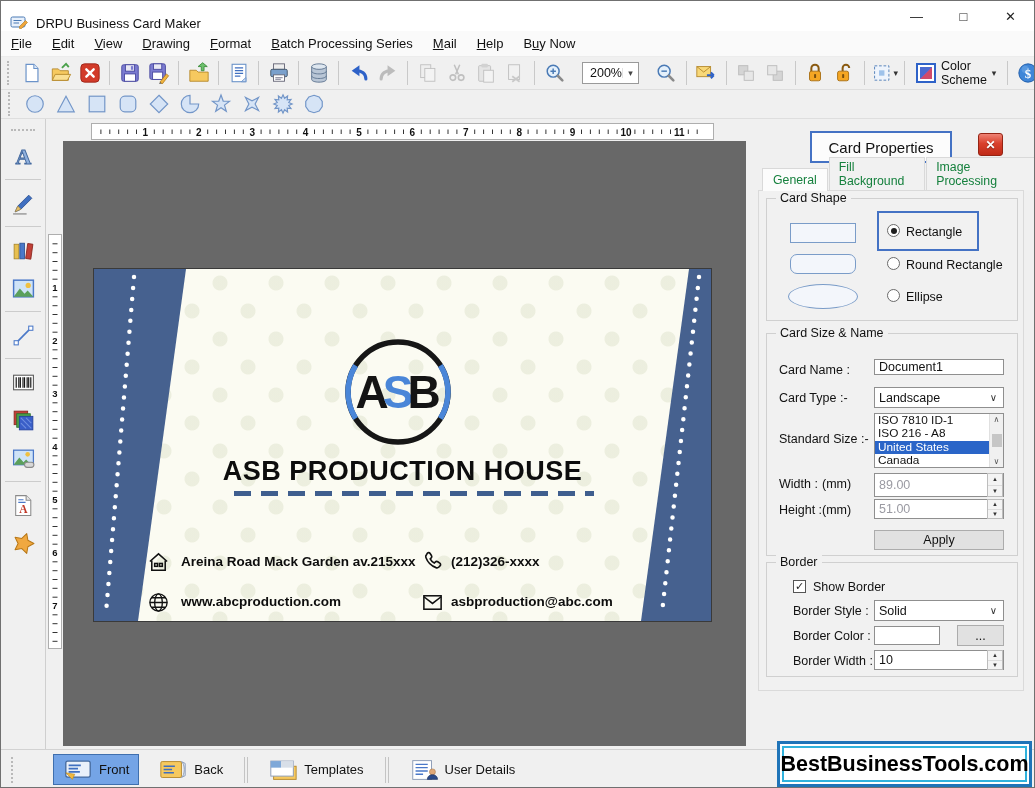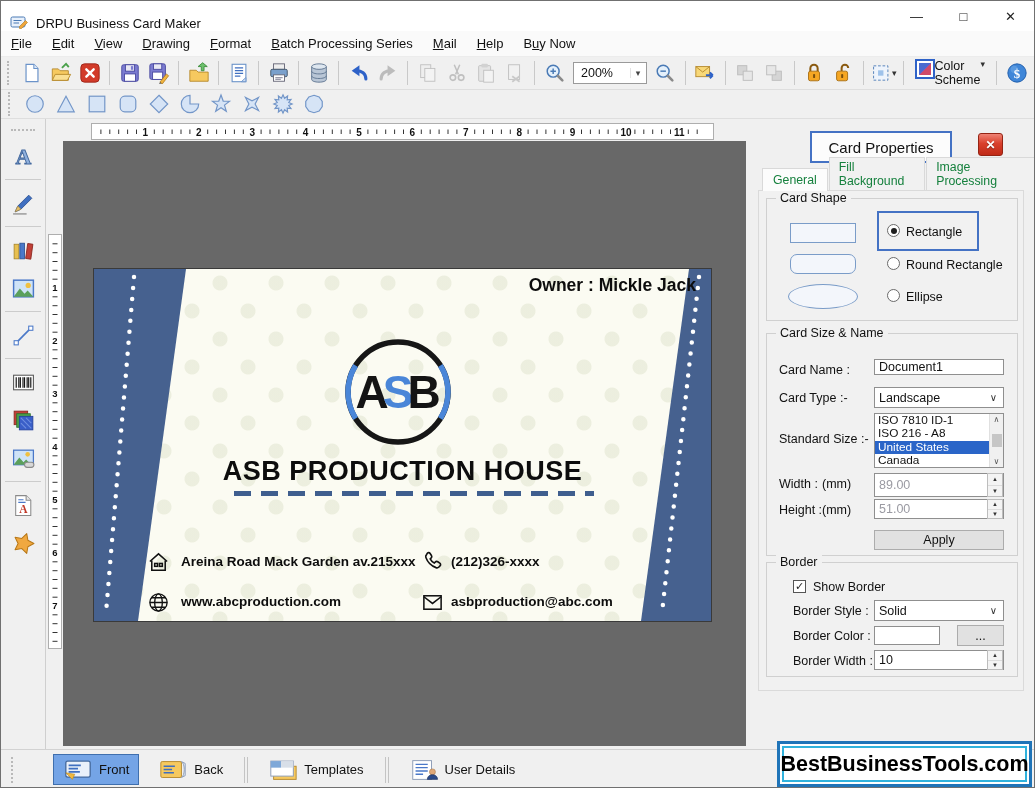--- a/index.html
+++ b/index.html
@@ -15,23 +15,23 @@
   
   .toolbar{position:absolute;left:0;width:100%;display:flex;align-items:center;background:#f0f0f0;border-bottom:1px solid #dedede}
   #toolbar-main{top:56px;height:33px;padding:0 4px;gap:2px}
   #toolbar-shapes{top:89px;height:29px;padding:0 5px;gap:5px}
   .tbico{width:27px;height:27px;display:flex;align-items:center;justify-content:center;flex:0 0 auto}
   .tbico svg{width:22px;height:22px}
   .shape-ico{width:26px;height:26px;display:flex;align-items:center;justify-content:center}
   .shape-ico svg{width:22px;height:22px}
   .tb-sep{width:1px;height:24px;background:#c9c9c9;margin:0 4px;flex:0 0 auto}
   .gripper{width:4px;height:24px;border-left:2px dotted #b9b9b9;margin:0 5px 0 2px;flex:0 0 auto}
-  .zoom-combo{width:104px;height:22px;background:#fff;border:1px solid #9a9a9a;display:flex;align-items:center;font-size:12.5px;padding-left:7px;margin:0 3px;color:#111}
+  .zoom-combo{width:104px;height:22px;background:#fff;border:1px solid #9a9a9a;display:flex;align-items:center;font-size:12.5px;padding-left:7px;margin:0 12px;color:#111}
   .zc-caret{margin-left:auto;width:16px;text-align:center;color:#444;font-size:9px;border-left:1px solid #e3e3e3}
-  .color-scheme-btn{display:flex;font-size:12.5px;padding:2px 5px;color:#111}
+  .color-scheme-btn{display:flex;align-items:center;gap:5px;font-size:12.5px;padding:2px 5px;color:#111}
   .color-scheme-btn svg{width:20px;height:20px}
   .cs-caret{font-size:9px;color:#333}
   
   .sidebar{position:absolute;left:0;top:118px;width:45px;height:630px;background:#f0f0f0;border-right:1px solid #cfcfcf;display:flex;flex-direction:column;align-items:center;padding-top:10px;gap:8px}
   .sb-grip{width:24px;border-top:2px dotted #b9b9b9;margin-bottom:2px}
   .sb-ico{width:30px;height:30px;display:flex;align-items:center;justify-content:center}
   .sb-ico svg{width:25px;height:25px}
   .sb-sep{width:36px;height:1px;background:#cccccc}
   
   .canvas{position:absolute;left:62px;top:140px;width:683px;height:605px;background:#686868}
@@ -570,21 +570,20 @@
       </svg></div>
 
   <div class="canvas">
     <div class="card">
       <svg class="bg" width="617" height="352" viewBox="0 0 617 352">
         <polygon points="0,0 92,0 44,352 0,352" fill="#46618f"></polygon>
         <polygon points="595,0 617,0 617,352 547,352" fill="#46618f"></polygon>
         <line x1="40" y1="8" x2="12" y2="344" stroke="#fff" stroke-width="4.5" stroke-dasharray="0 11" stroke-linecap="round"></line>
         <line x1="605" y1="8" x2="568" y2="344" stroke="#fff" stroke-width="4.5" stroke-dasharray="0 11" stroke-linecap="round"></line>
       </svg>
-      <div class="owner">Owner : Mickle Jack</div>
       <div class="logo">
         <svg width="120" height="120" viewBox="0 0 120 120">
           <circle cx="60" cy="60" r="50" fill="none" stroke="#161616" stroke-width="5.5"></circle>
           <path d="M102.4 33.5 A50 50 0 0 1 102.4 86.5" fill="none" stroke="#4a86d8" stroke-width="5.5"></path>
           <path d="M17.6 86.5 A50 50 0 0 1 17.6 33.5" fill="none" stroke="#4a86d8" stroke-width="5.5"></path>
           <text x="34" y="76" text-anchor="middle" font-family="Liberation Sans,sans-serif" font-size="46" font-weight="bold" fill="#141414" id="logo-a">A</text>
           <text x="60" y="76" text-anchor="middle" font-family="Liberation Sans,sans-serif" font-size="46" font-weight="bold" fill="#4a86d8" id="logo-s">S</text>
           <text x="86" y="76" text-anchor="middle" font-family="Liberation Sans,sans-serif" font-size="46" font-weight="bold" fill="#141414" id="logo-b">B</text>
         </svg>
       </div>

